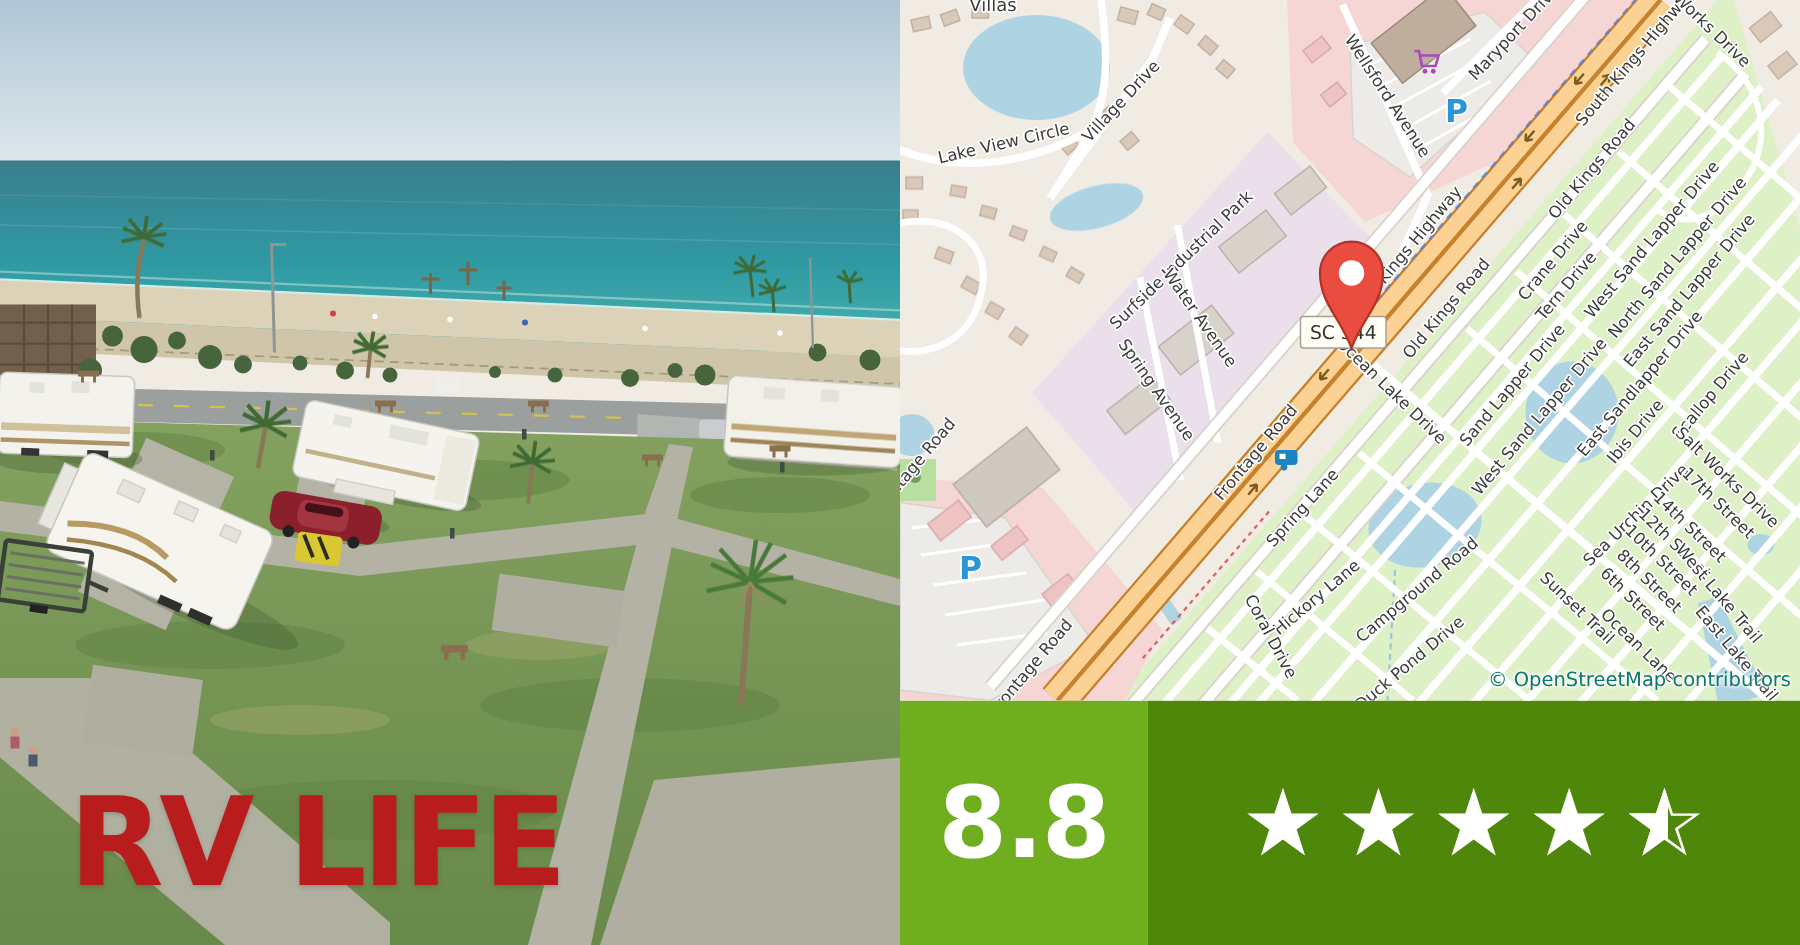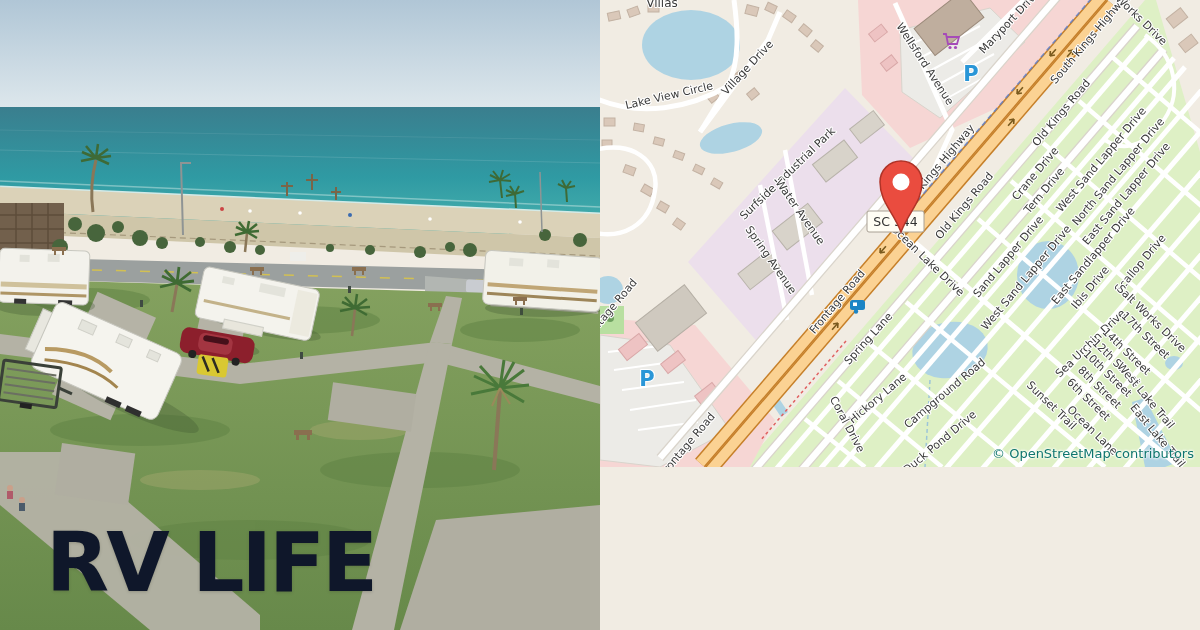--- a/index.html
+++ b/index.html
@@ -1,21 +1,21 @@
 <!DOCTYPE html>
 <html><head>
 <meta charset="utf-8">
 <style>
   html,body{margin:0;padding:0;background:#222;}
   .card{position:relative;width:1200px;height:630px;overflow:hidden;background:#f1ece3;
         font-family:"DejaVu Sans","Liberation Sans",sans-serif;}
   .photo{position:absolute;left:0;top:0;width:600px;height:630px;overflow:hidden;}
   .photo svg{display:block;}
   .brand{position:absolute;left:46px;bottom:26px;font-size:82px;font-weight:800;
-         letter-spacing:-3px;line-height:1;color:#0f172a;
+         letter-spacing:-3px;line-height:1;color:#b91c1c;
          text-shadow:0 1px 3px rgba(60,60,40,.25);}
   .right{position:absolute;left:600px;top:0;width:600px;height:630px;}
   .map{position:relative;width:600px;height:467px;overflow:hidden;background:#f1ece3;}
   .map svg{display:block;}
   .attribution{position:absolute;right:6px;bottom:6px;font-size:13px;color:#0f766e;
                text-shadow:0 0 3px #fff,0 0 3px #fff,0 0 3px #fff;}
   .maplabel{font-family:"DejaVu Sans","Liberation Sans",sans-serif;font-size:11px;
             fill:#3b3b3b;stroke:#ffffff;stroke-width:2.2px;paint-order:stroke;
             stroke-linejoin:round;text-anchor:middle;}
   .ratingbar{display:flex;width:600px;height:163px;}
@@ -518,14 +518,22 @@
         </g>
 
         <g>
           <path d="M301,232 C 293,211 280,202 280,182 a21,21 0 1 1 42,0 c0,20 -13,29 -21,50 z" fill="#ea4c3f" stroke="#b03327" stroke-width="1.5"></path>
           <circle cx="301" cy="182" r="8.5" fill="#ffffff"></circle>
         </g>
       </svg>
       <div class="attribution">© OpenStreetMap contributors</div>
     </div>
 
+    <div class="ratingbar">
+      <div class="score-box">
+        <div class="score">8.8</div>
+      </div>
+      <div class="stars-box">
+        <div class="stars"><span class="star full">★</span><span class="star full">★</span><span class="star full">★</span><span class="star full">★</span><span class="star half"><span>☆</span><span class="ovl">★</span></span></div>
+      </div>
+    </div>
   </div>
 </div>
 
 </body></html>

